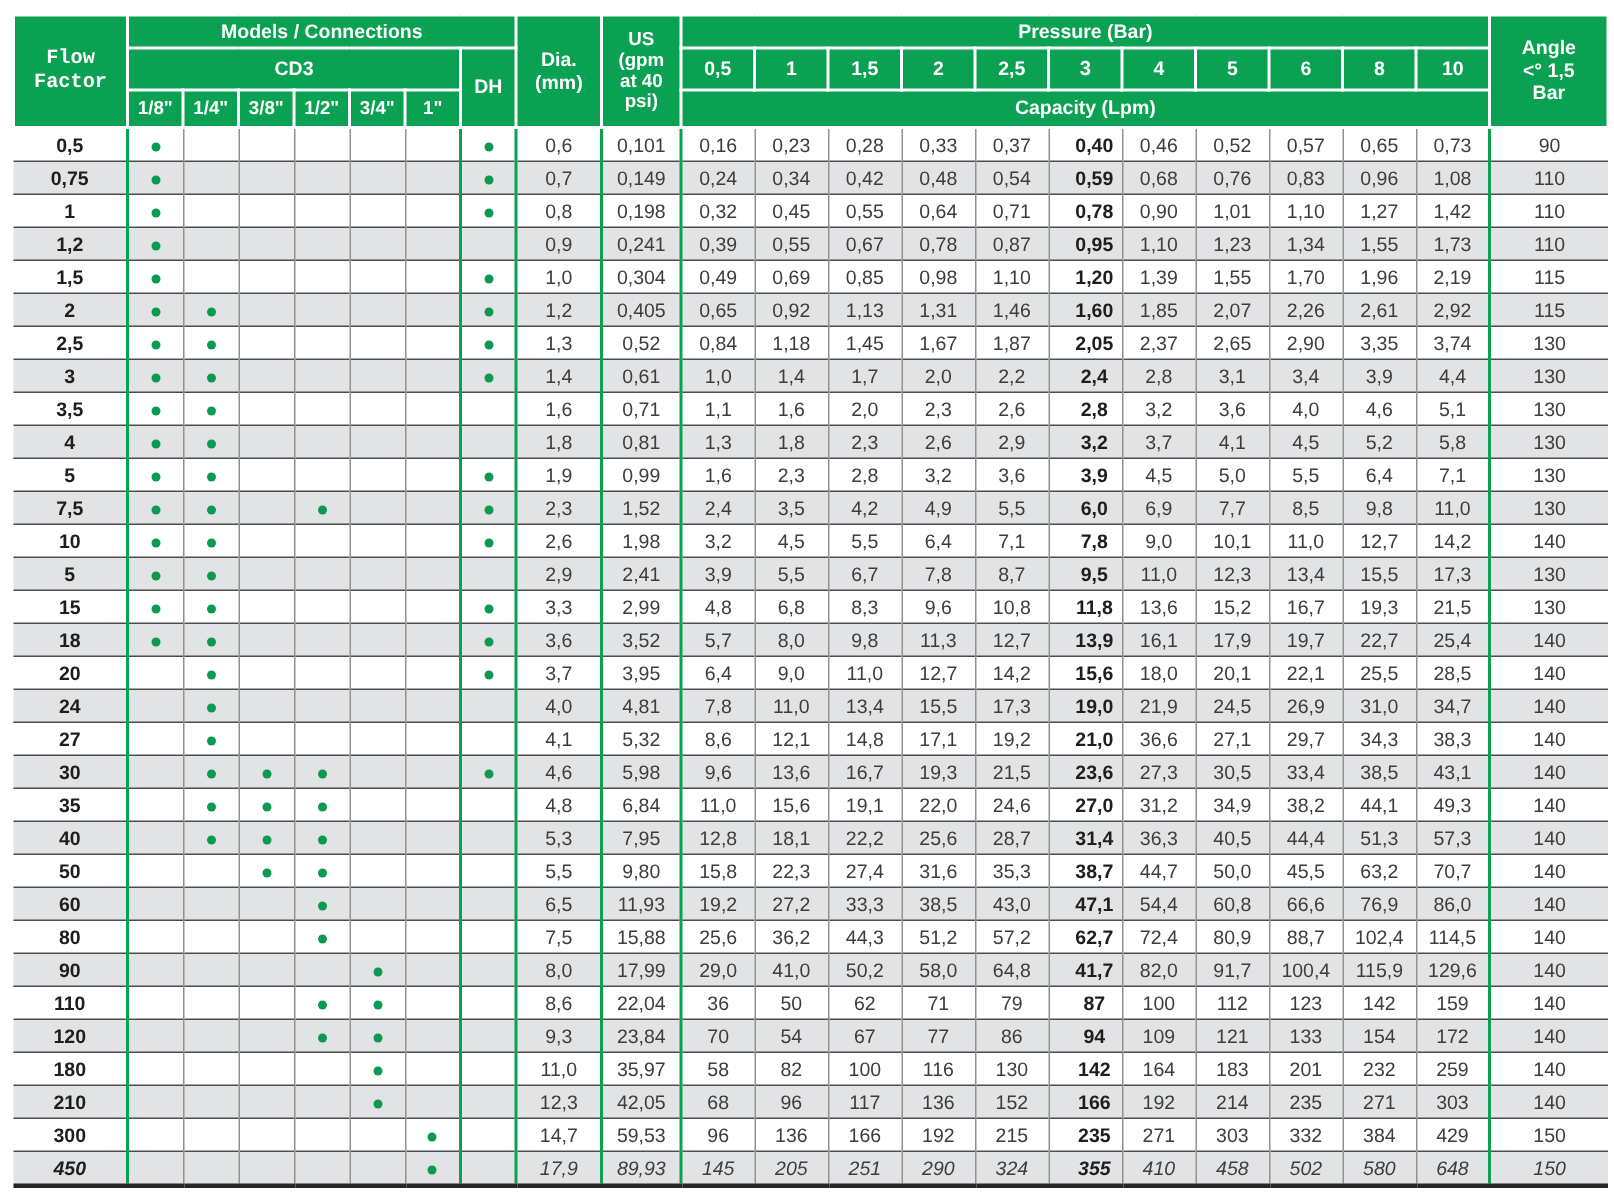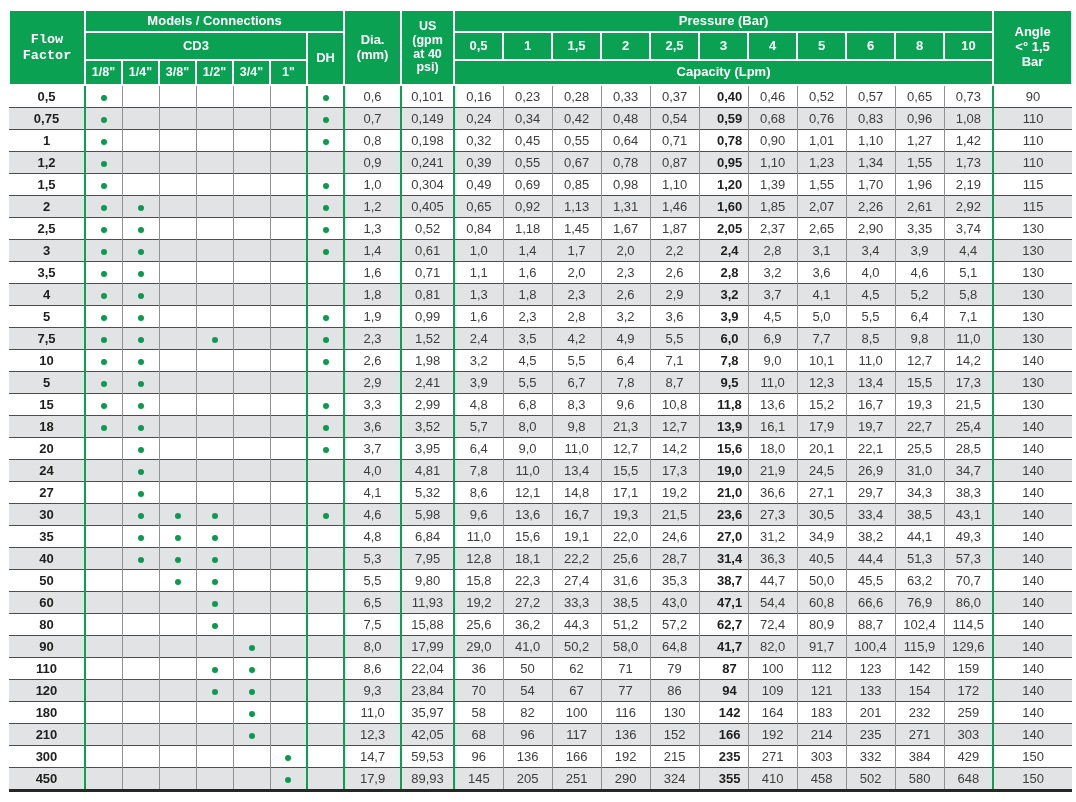--- a/index.html
+++ b/index.html
@@ -23,21 +23,21 @@
 
   
   tbody td {
     height:21px; padding:0; text-align:center; vertical-align:middle;
     font-size:13px; color:#3d3d3d;
     border-top:1.5px solid #4d4d4d; border-left:1px solid #919191;
     background:#ffffff;
   }
   tbody tr:first-child td { border-top:none; }
   tbody tr.alt td { background:#e2e3e4; }
-  tbody tr:last-child td { border-bottom:3px solid #262626; }
+  tbody tr:last-child td { border-bottom:3px solid #262626;font-style:italic; }
   tbody td.flow { border-left:none; font-weight:bold; color:#1e1e1e; }
   tbody td.gl { border-left:2px solid #0aa152; }
   tbody td.b3 { font-weight:bold; color:#1e1e1e;padding-left:12px; }
   .dot { display:inline-block; width:6px; height:6px; border-radius:50%; background:#0c9a4f; vertical-align:middle; }
 </style>
 </head>
 <body>
 
 <table>
   <colgroup>
@@ -460,21 +460,21 @@
         <td></td>
         <td></td>
         <td></td>
         <td></td>
         <td class="gl"><span class="dot"></span></td>
         <td class="gl">3,6</td>
         <td class="gl">3,52</td>
         <td class="gl">5,7</td>
         <td>8,0</td>
         <td>9,8</td>
-        <td>21,3</td>
+        <td>11,3</td>
         <td>12,7</td>
         <td class=" b3">13,9</td>
         <td>16,1</td>
         <td>17,9</td>
         <td>19,7</td>
         <td>22,7</td>
         <td>25,4</td>
         <td class="gl">140</td>
       </tr>
       <tr>

